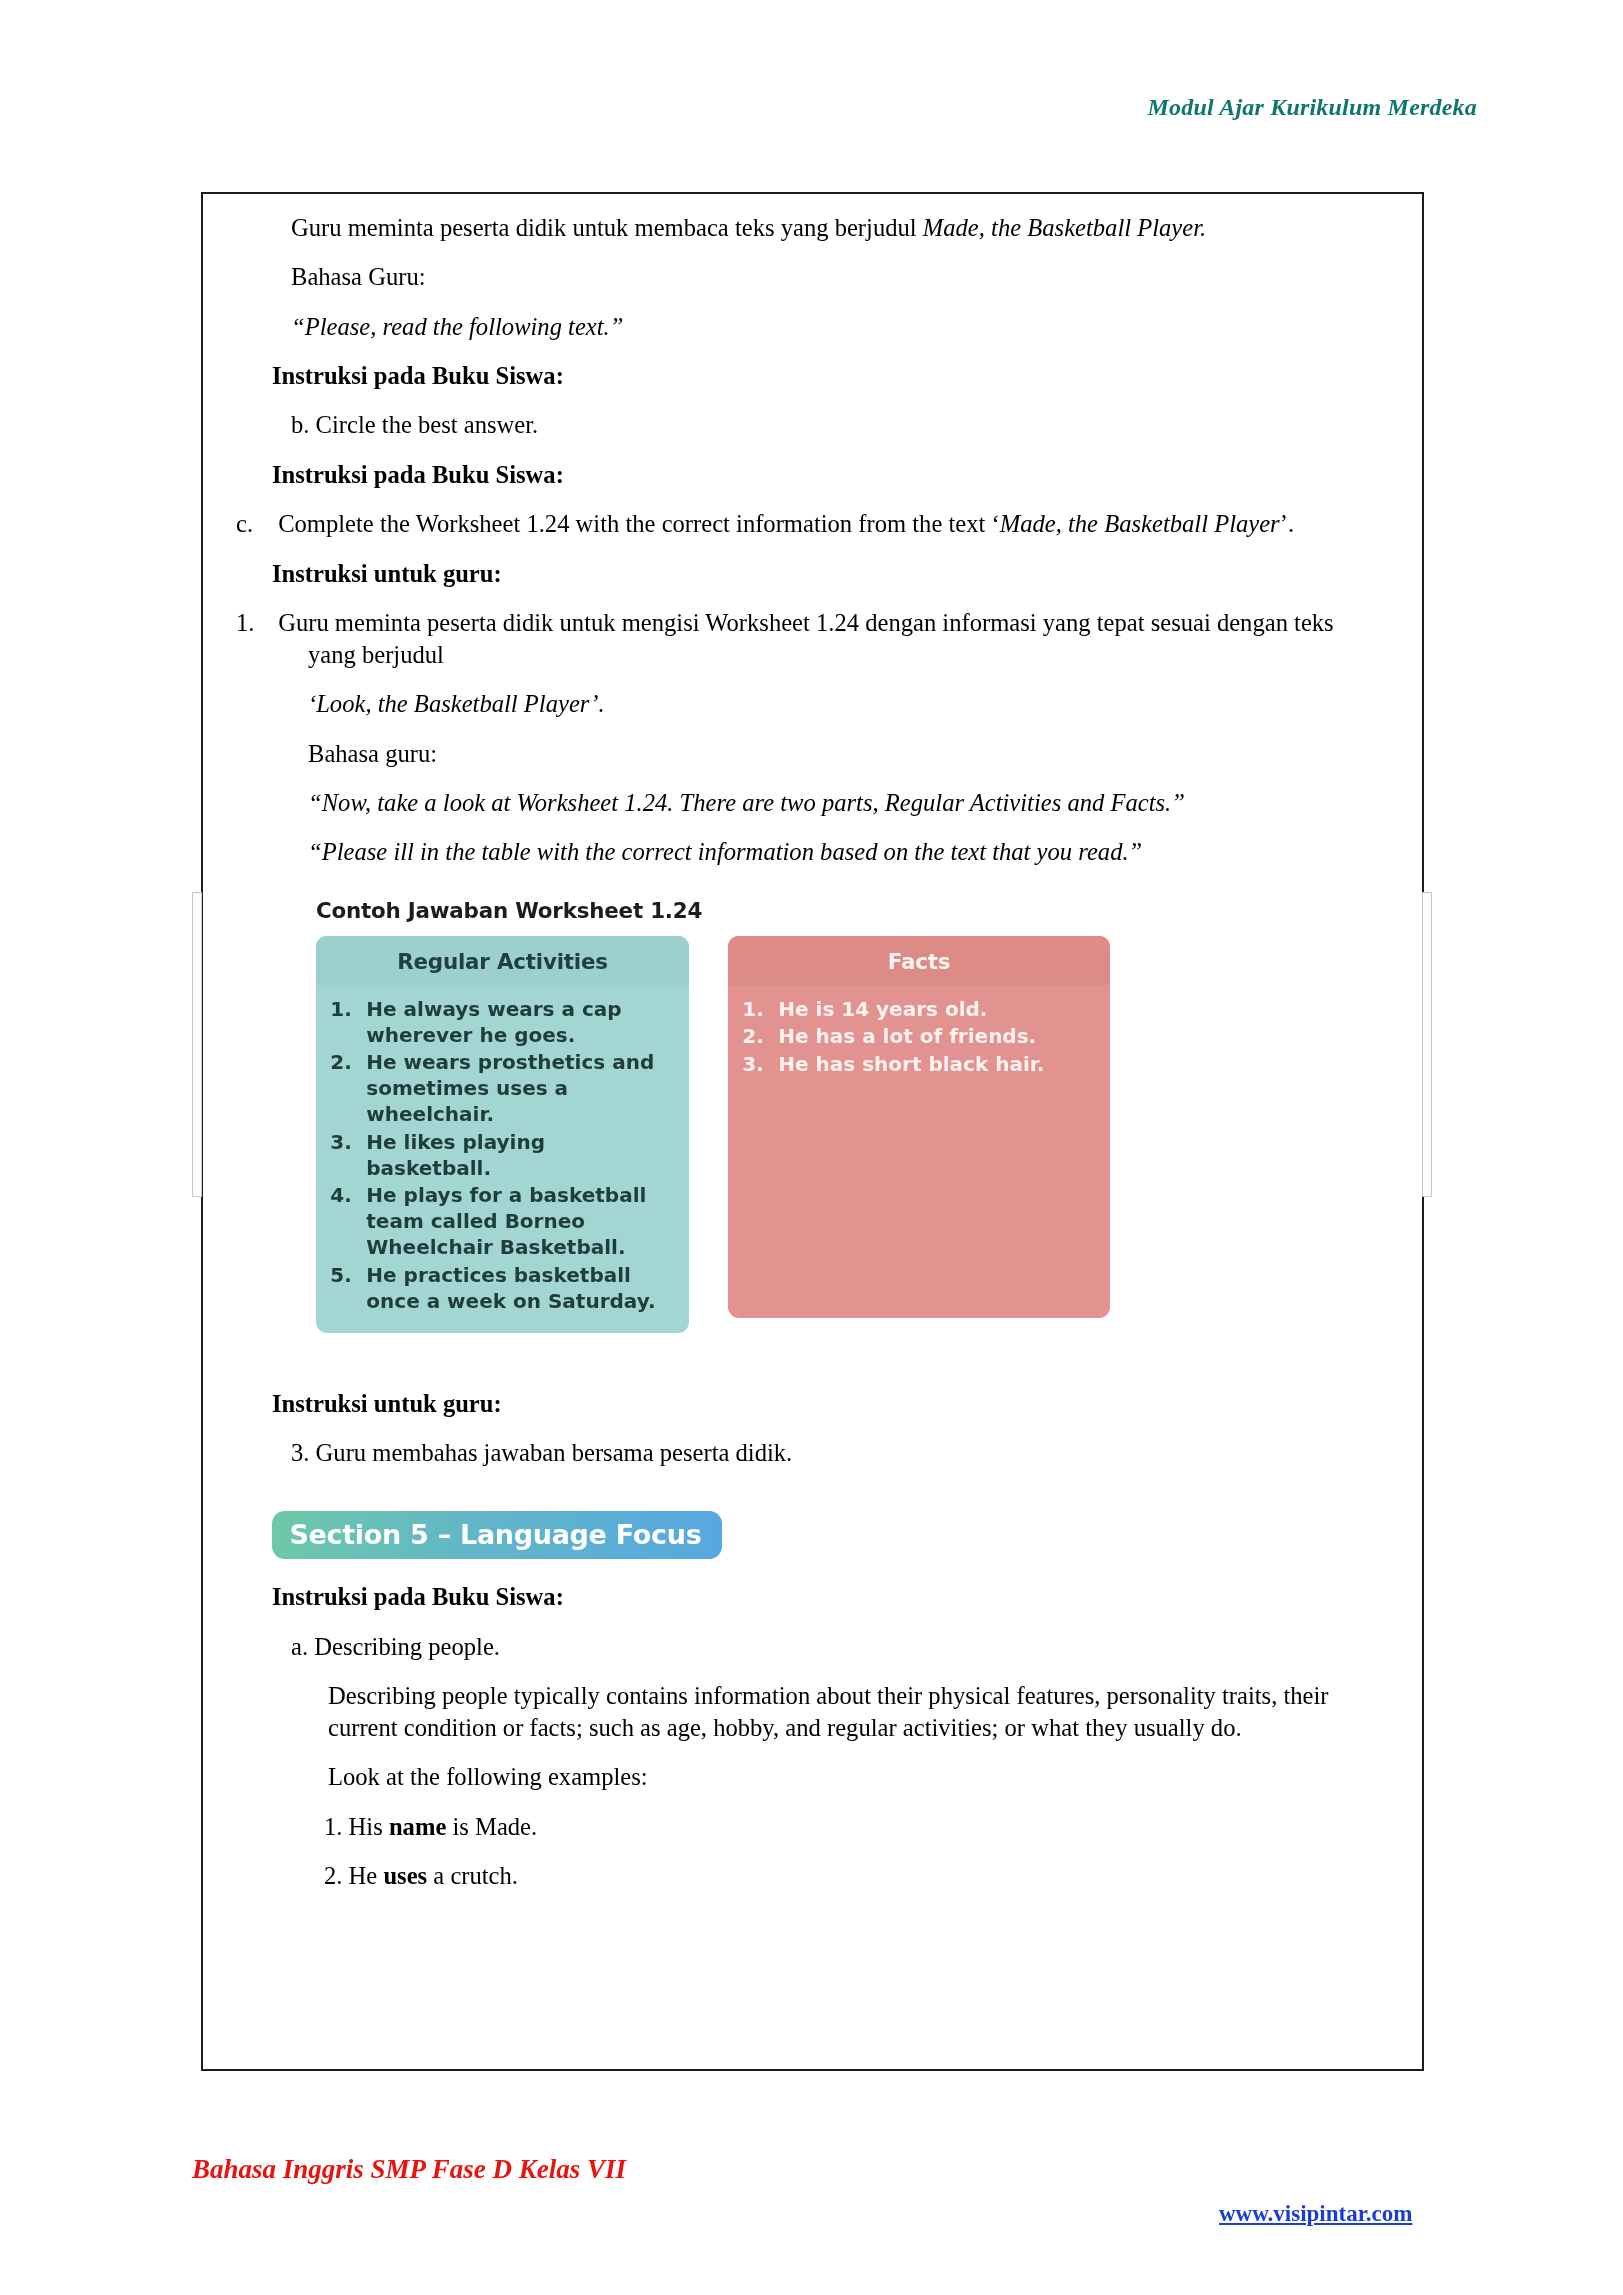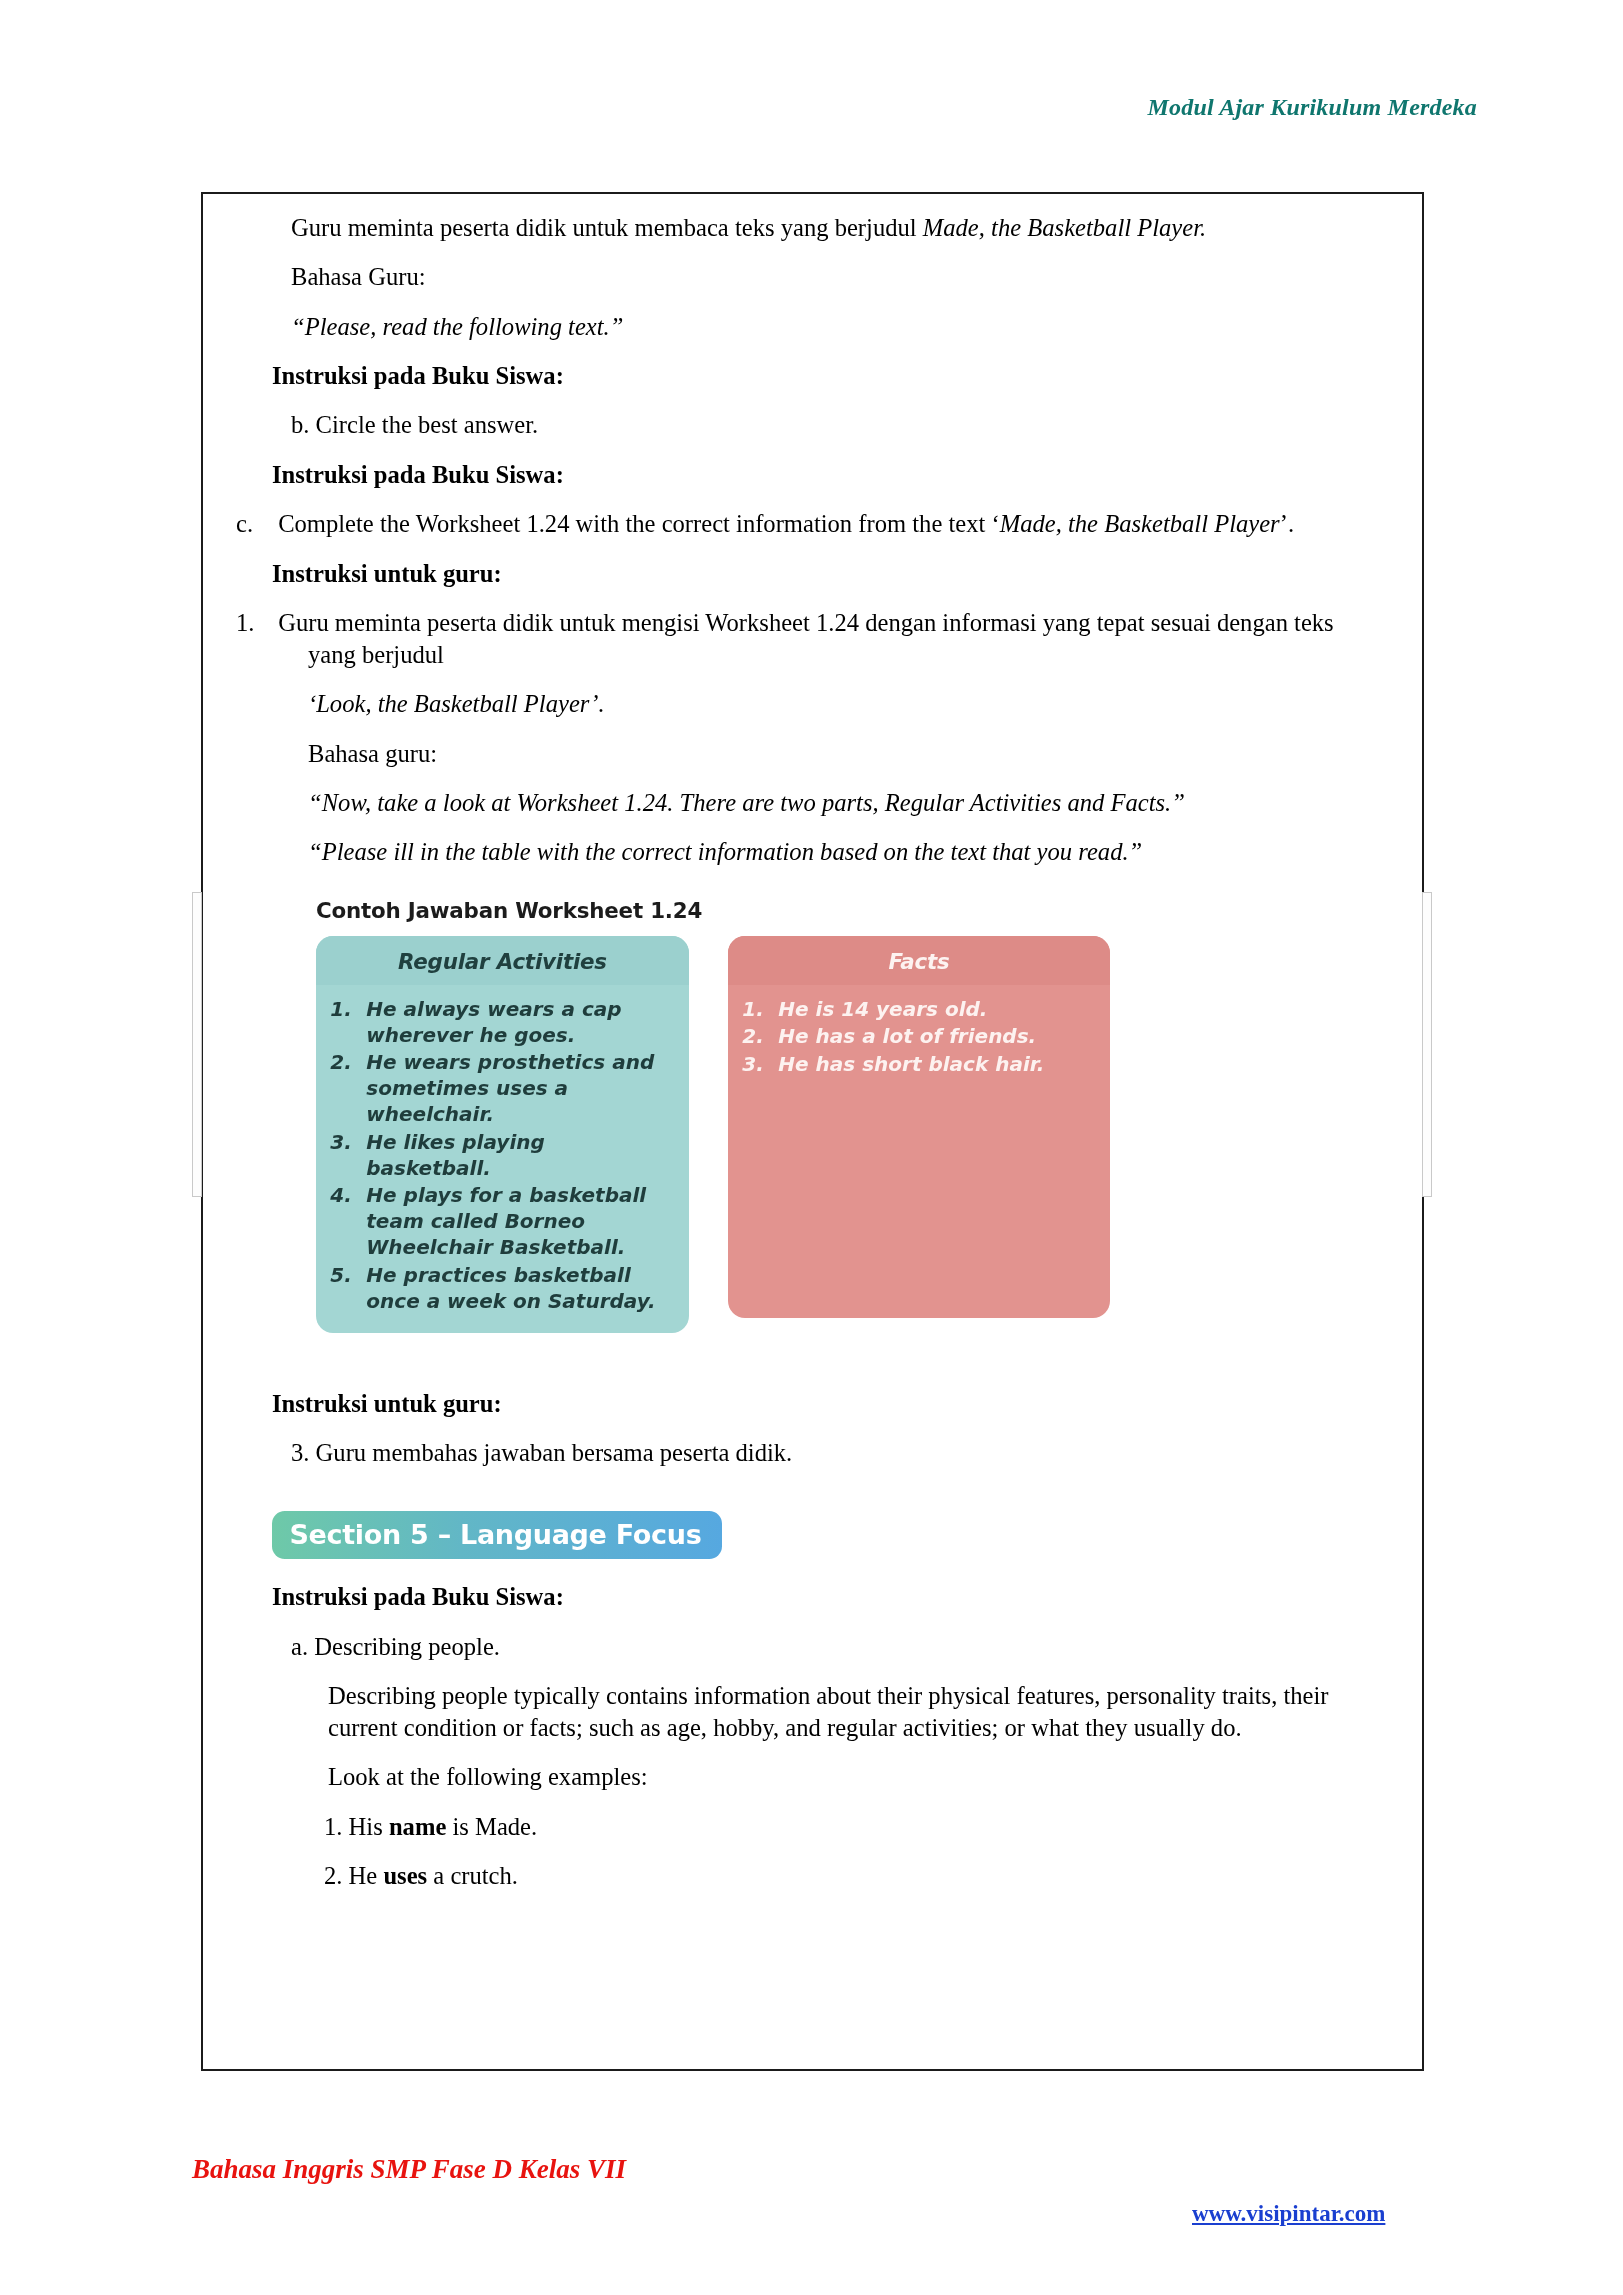--- a/index.html
+++ b/index.html
@@ -104,24 +104,23 @@
     color: #1c1c1c;
     margin-bottom: 12.7px;
     letter-spacing: -0.2px;
   }
   .panels {
     display: flex;
     gap: 11px;
     align-items: flex-start;
   }
   .panel {
-    border-radius: 17px;
+    border-radius: 11px;
     overflow: hidden;
     box-sizing: border-box;
-    font-style: italic;
   }
   .panel.activities { width: 373px; background: #a3d6d3; }
   .panel.facts      { width: 382px; background: #e2938f; }
 
   .panel-head {
     text-align: center;
     font-family: "DejaVu Sans", "Liberation Sans", sans-serif;
     font-weight: bold;
     font-size: 21.4px;
     padding: 12.7px 4.8px 11px 4.8px;
@@ -182,21 +181,21 @@
     top: 2154px;
     font-family: "Liberation Serif", serif;
     font-weight: bold;
     font-style: italic;
     font-size: 27px;
     color: #e8130f;
     white-space: nowrap;
   }
   .footer-right {
     position: absolute;
-    left: 1192px;
+    left: 1219px;
     top: 2201px;
     font-family: "Liberation Serif", serif;
     font-weight: bold;
     font-size: 23px;
     color: #1a3fd0;
     text-decoration: underline;
     white-space: nowrap;
   }
 </style>
 </head>

